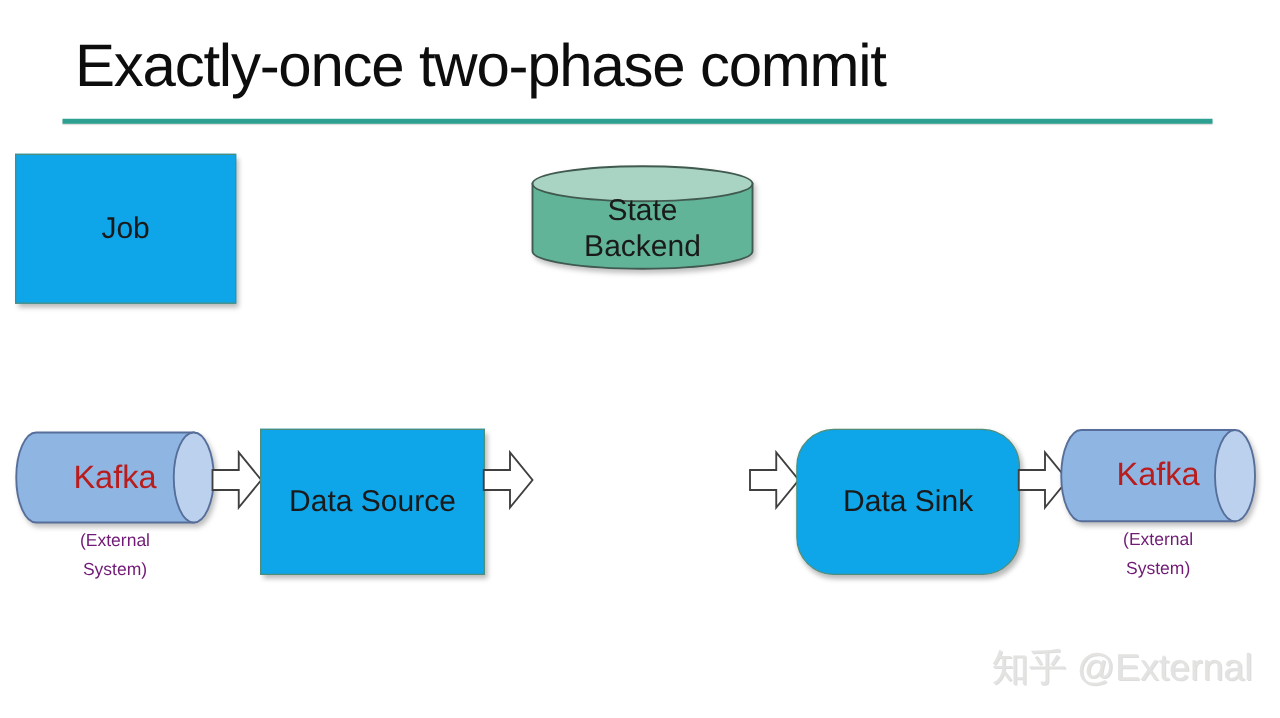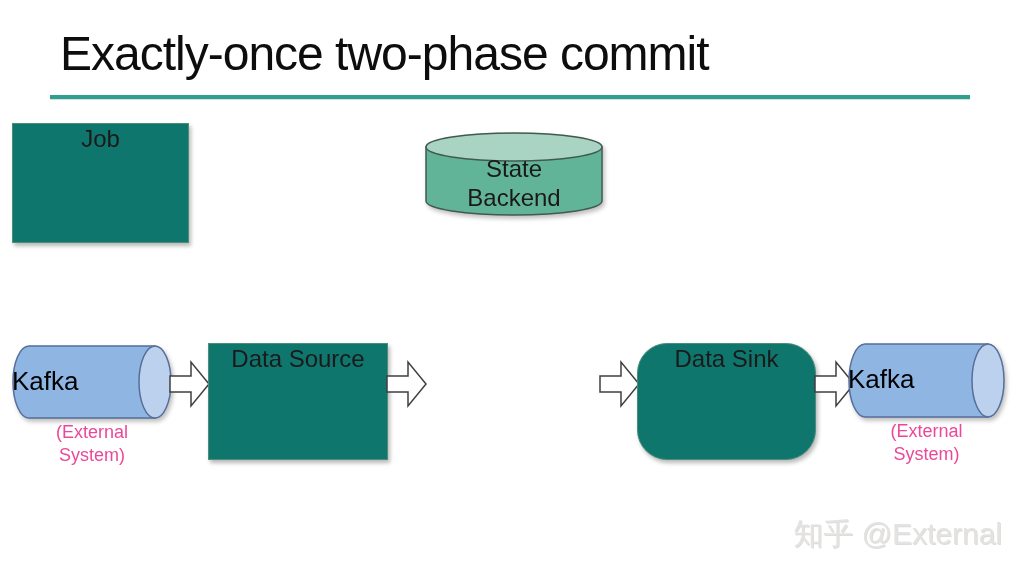--- a/index.html
+++ b/index.html
@@ -28,25 +28,25 @@
     left: 50px;
     top: 95px;
     width: 920px;
     height: 4px;
     background: #2da091;
     box-shadow: 0 1px 1px rgba(0,0,0,0.15);
   }
   
   .box {
     position: absolute;
-    background: #0f766e;
+    background: #0ea5e9;
     border: 1.5px solid #4e8d79;
     box-shadow: 2px 3px 4px rgba(0,0,0,0.28);
     display: flex;
-    align-items: flex-start;
+    align-items: center;
     justify-content: center;
     text-align: center;
   }
   .box .label {
     font-size: 24px;
     line-height: 30px;
     color: #1a1a1a;
   }
   
   .cyl {
@@ -55,37 +55,38 @@
   .cyl svg {
     position: absolute;
     left: 0; top: 0;
     width: 100%; height: 100%;
     overflow: visible;
     filter: drop-shadow(2px 3px 2px rgba(0,0,0,0.25));
   }
   .cyl .label {
     position: absolute;
     width: 100%;
-    color: #000000;
+    text-align: center;
+    color: #b91c1c;
     font-size: 26px;
   }
   .cyl-v-label {
     position: absolute;
     left: 0; right: 0;
     text-align: center;
     font-size: 24px;
     line-height: 29px;
     color: #1a1a1a;
   }
   .ext-label {
     position: absolute;
     text-align: center;
-    font-size: 18px;
+    font-size: 14px;
     line-height: 23px;
-    color: #ec4899;
+    color: #701a75;
   }
   .arrow {
     position: absolute;
     width: 42px;
     height: 48px;
   }
   .arrow svg { width: 100%; height: 100%; overflow: visible; }
   .watermark {
     position: absolute;
     right: 22px;

